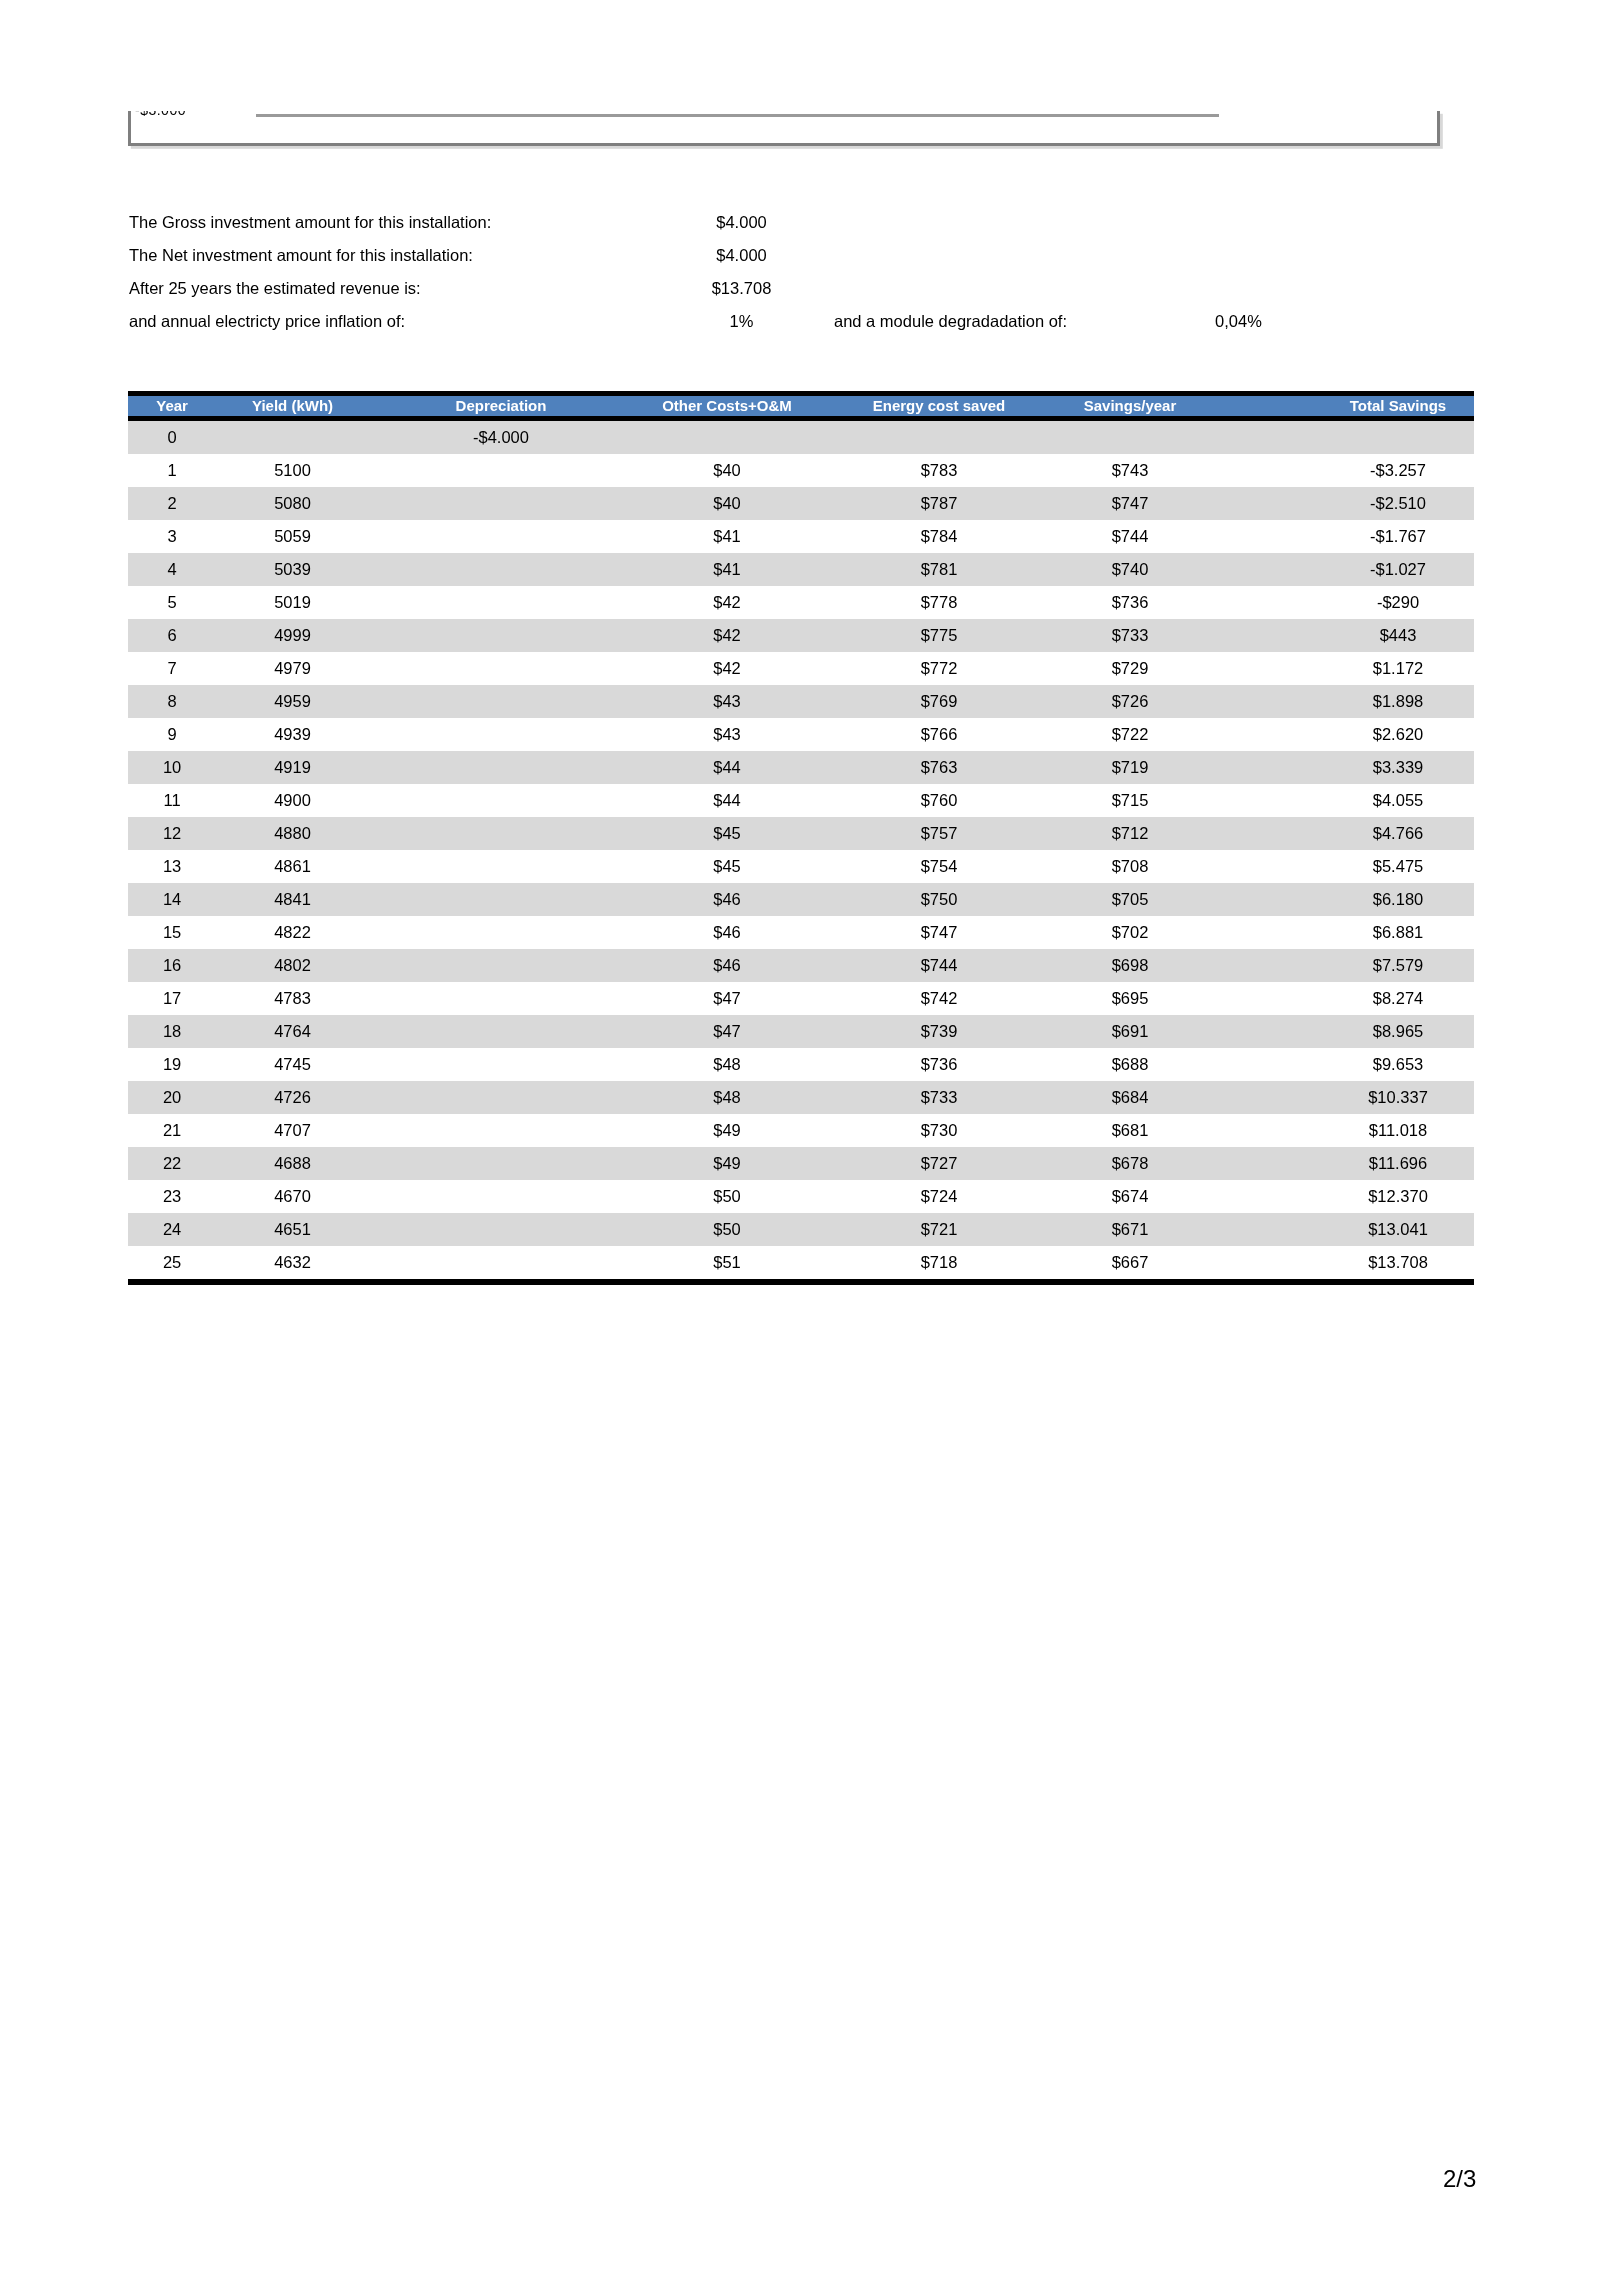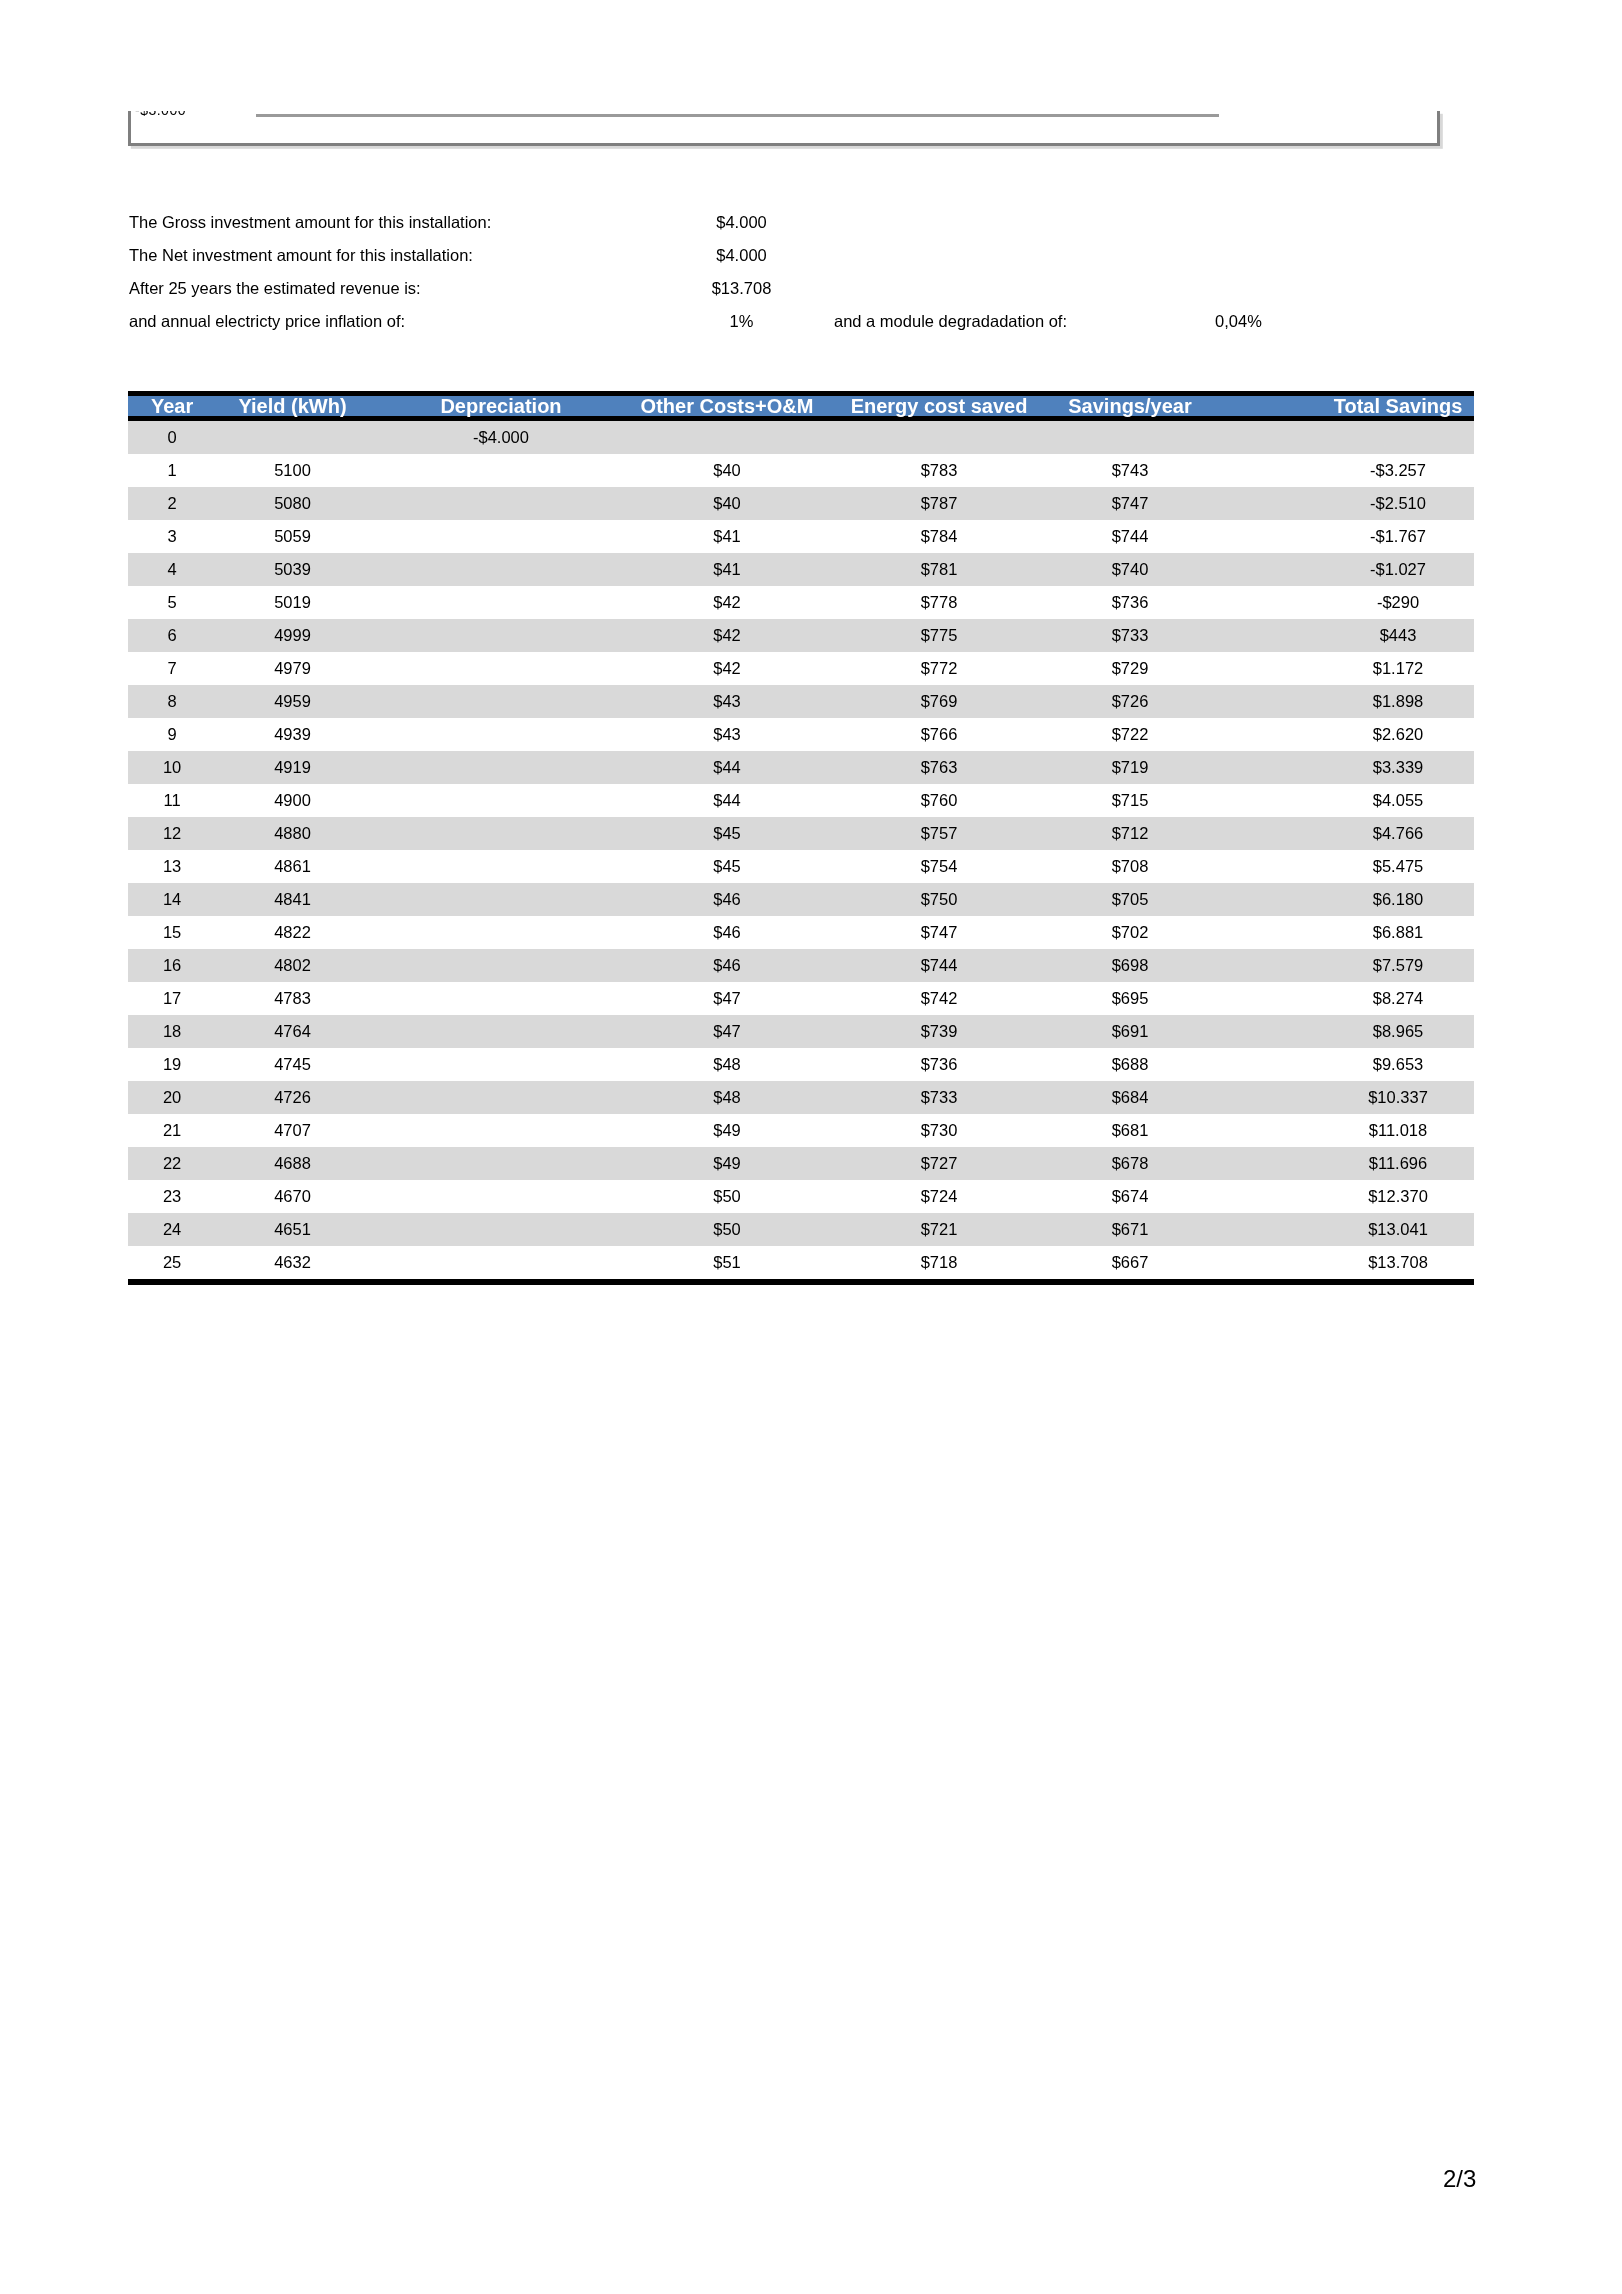--- a/index.html
+++ b/index.html
@@ -34,21 +34,21 @@
 
   
   .table {
     position:absolute; left:128px; top:391px; width:1346px;
     border-top:5.6px solid var(--table-border);
     border-bottom:6.6px solid var(--table-border);
   }
   .thead {
     position:relative; height:25.4px; background:var(--header-bg);
     border-bottom:5.6px solid var(--table-border);
-    color:var(--header-text); font-weight:bold; font-size:20px;
+    color:var(--header-text); font-weight:bold; font-size:15px;
   }
   .thead .cell { line-height:20px; }
   .trow { position:relative; height:33px; font-size:16.5px; background:#fff; }
   .trow.alt { background:var(--row-alt); }
   .trow .cell { line-height:33px; }
   .cell { position:absolute; top:0; height:100%; text-align:center; white-space:nowrap; }
   .c1 { left:6.6px;    width:75px;  }
   .c2 { left:89px;   width:151px; }
   .c3 { left:279px;  width:188px; }
   .c4 { left:505px;  width:188px; }

